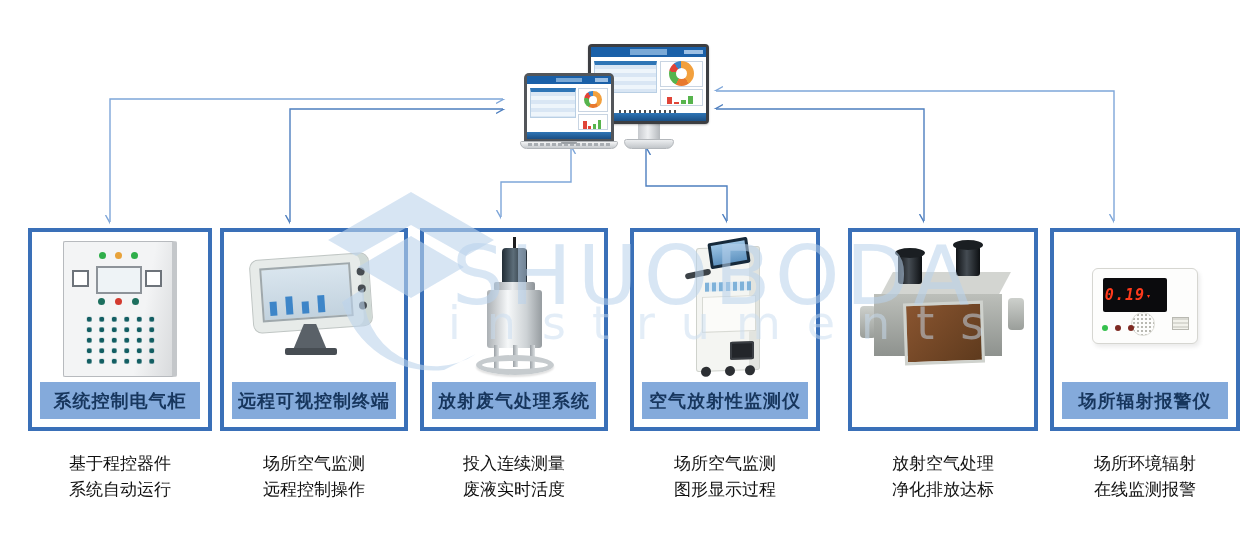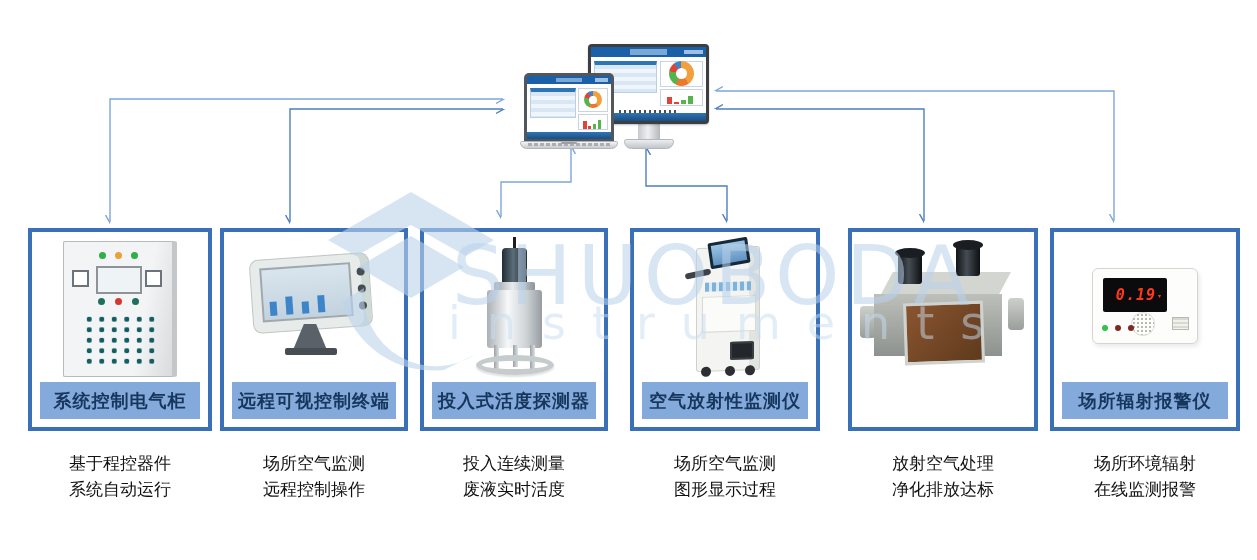--- a/index.html
+++ b/index.html
@@ -158,21 +158,21 @@
            background:linear-gradient(90deg,#111417,#454c53 45%,#0d1013);}
   .exh-port::before{content:"";position:absolute;left:-3px;top:-6px;width:30px;height:10px;
            border-radius:50%;background:#1a1e22;}
   .exh-port.a{left:30px;top:8px;} .exh-port.b{left:88px;top:0;}
 
   
   .alarm{position:relative;width:104px;height:74px;background:#fdfdfc;border:1px solid #d6d6d1;
          border-radius:6px;box-shadow:2px 3px 4px rgba(0,0,0,.08);}
   .alarm-display{position:absolute;left:10px;top:9px;width:64px;height:34px;background:#0b0b0d;
          border-radius:2px;display:flex;align-items:center;justify-content:flex-end;
-         padding-right:6px;box-sizing:border-box;}
+         padding-right:17px;box-sizing:border-box;}
   .alarm-display span{color:#ff3a1c;font-family:"DejaVu Sans Mono","Liberation Mono",monospace;
          font-style:italic;font-weight:bold;font-size:15px;letter-spacing:1px;}
   .alarm-display i{color:#ff3a1c;font-size:6px;margin-left:2px;font-style:normal;}
   .alarm-speaker{position:absolute;left:38px;bottom:7px;width:22px;height:22px;border-radius:50%;
          background-image:radial-gradient(circle,#b9b9b2 1px,transparent 1.3px);
          background-size:4px 4px;background-color:#ececе7;border:1px solid #ddddd7;}
   .alarm-leds{position:absolute;left:9px;bottom:12px;display:flex;gap:7px;}
   .alarm-leds b{width:6px;height:6px;border-radius:50%;}
   .alarm-leds b:nth-child(1){background:#35c04c;}
   .alarm-leds b:nth-child(2){background:#7e2a22;}
@@ -303,21 +303,21 @@
         <div class="probe-spike"></div>
         <div class="probe-cap"></div>
         <div class="probe-collar"></div>
         <div class="probe-body"></div>
         <div class="probe-leg a"></div>
           <div class="probe-leg b"></div>
           <div class="probe-leg c"></div>
         <div class="probe-base"></div>
       </div>
     </div>
-    <div class="banner">投入式活度探测器</div>
+    <div class="banner">放射废气处理系统</div>
   </div>
 
   <div class="card" style="left:630px;width:190px;">
     <div class="art">
       <div class="airm">
         <div class="airm-body">
           <div class="airm-screen"></div>
           <div class="airm-handle"></div>
           <div class="airm-label"></div>
           <div class="airm-door"></div>

